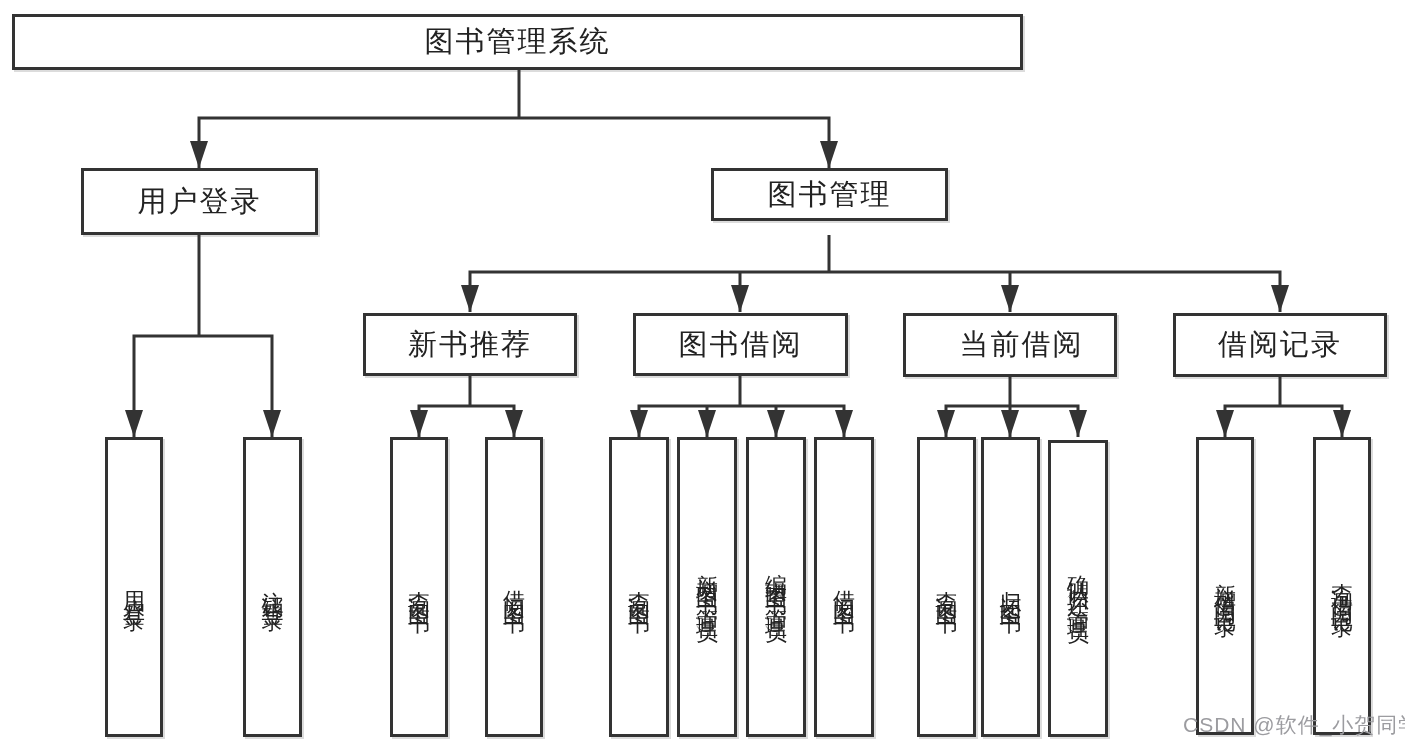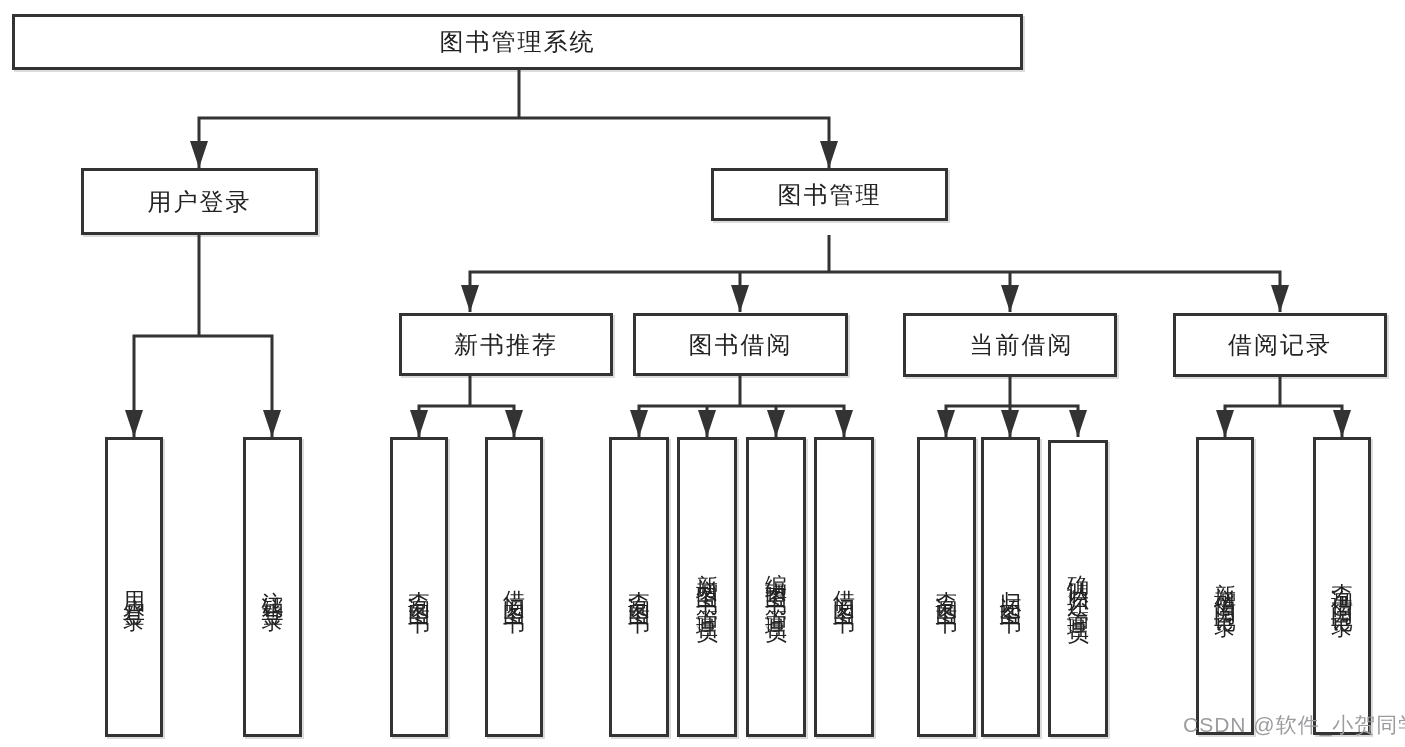--- a/index.html
+++ b/index.html
@@ -23,21 +23,21 @@
     background: #ffffff;
     border: 3px solid #333333;
     color: #222222;
     display: flex;
     align-items: center;
     justify-content: center;
     z-index: 2;
     box-shadow: 2px 2px 0 rgba(60,60,60,0.18);
   }
   .node.h {
-    font-size: 24px;
+    font-size: 29px;
     letter-spacing: 2px;
     white-space: nowrap;
   }
   .node.v {
     writing-mode: vertical-rl;
     text-orientation: upright;
     font-size: 22px;
     letter-spacing: 7px;
     line-height: 1;
   }
@@ -106,21 +106,21 @@
       <polygon points="1333,410 1351,410 1342,437" fill="#333333" stroke="none"></polygon>
     </g>
   </svg>
 
   <div class="node h" style="left:12px; top:14px; width:1011px; height:56px;">图书管理系统</div>
 
   <div class="node h" style="left:81px; top:168px; width:237px; height:67px;">用户登录</div>
 
   <div class="node h" style="left:711px; top:168px; width:237px; height:53px;">图书管理</div>
 
-  <div class="node h" style="left:363px; top:313px; width:214px; height:63px;margin-left:36px;">新书推荐</div>
+  <div class="node h" style="left:363px; top:313px; width:214px; height:63px;">新书推荐</div>
 
   <div class="node h" style="left:633px; top:313px; width:215px; height:63px;font-family:Liberation Serif, serif;">图书借阅</div>
 
   <div class="node h" style="left:903px; top:313px; width:214px; height:64px;padding-left:23px;">当前借阅</div>
 
   <div class="node h" style="left:1173px; top:313px; width:214px; height:64px;text-align:center;">借阅记录</div>
 
   <div class="node v" style="left:105px; top:437px; width:58px; height:300px;">用户登录</div>
 
   <div class="node v" style="left:243px; top:437px; width:59px; height:300px;">注销登录</div>

